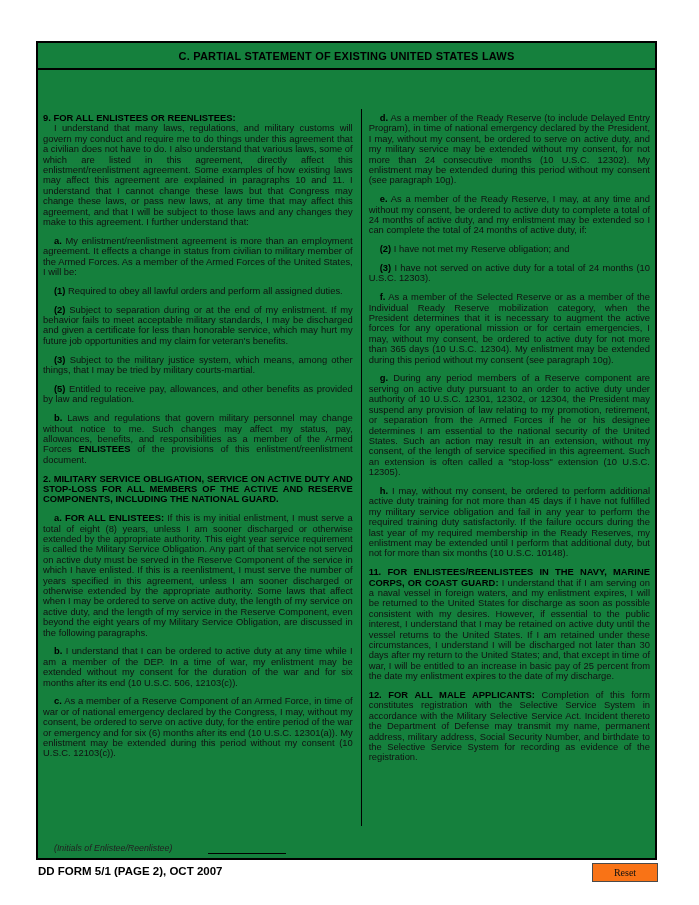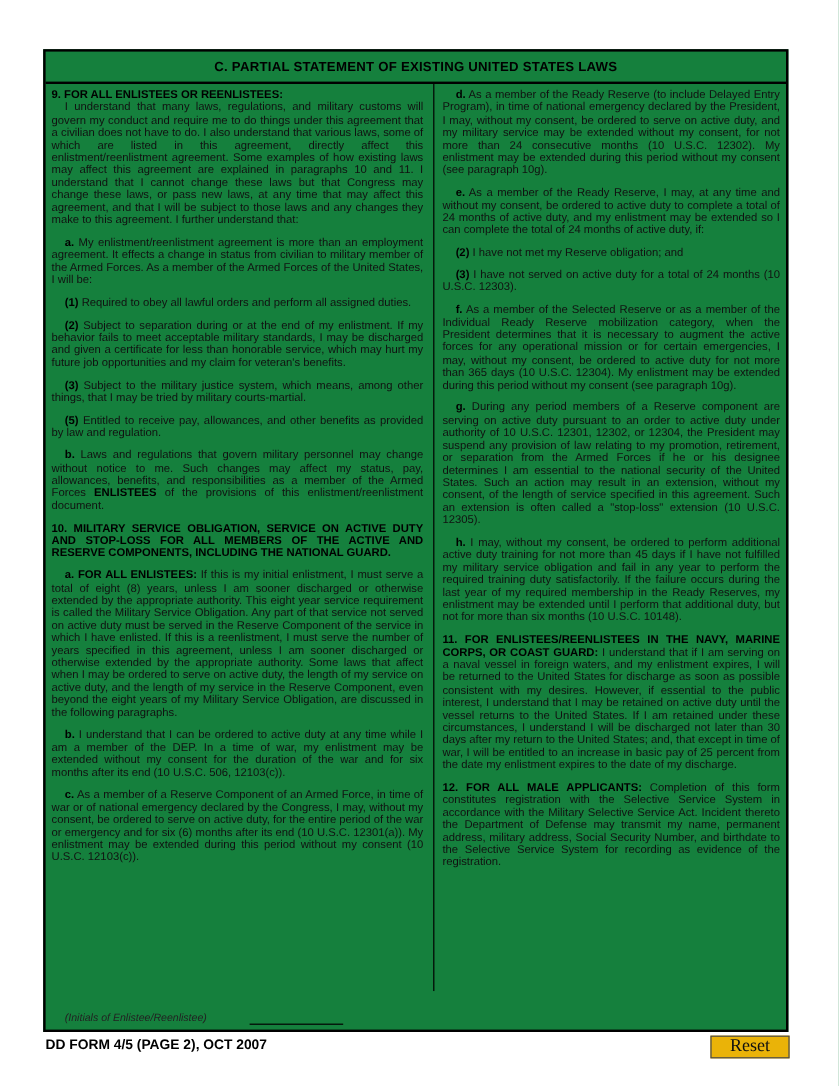--- a/index.html
+++ b/index.html
@@ -12,21 +12,21 @@
     border:2px solid #000; background:#15803d; box-sizing:border-box;
   }
   .form-header {
     height:25px; border-bottom:2px solid #000;
     display:flex; align-items:center; justify-content:center;
   }
   .form-title {
     font-weight:bold; font-size:11px; letter-spacing:0.2px; color:#000;
   }
   .columns { display:flex; height:756px; overflow:hidden; }
-  .col { box-sizing:border-box; overflow:hidden; }
+  .col { box-sizing:border-box; overflow:hidden;margin-top:39px; }
   .col-left  { width:52.3%; padding:4px 8px 0 5px; }
   .col-right { width:47.7%; border-left:1.5px solid #000; padding:4px 5px 0 7px; }
   .para {
     margin:8.4px 0 0 0; font-size:9.4px; line-height:10.4px;
     text-align:justify; color:#111;
   }
   .para b { color:#000; }
   .para.first, .para.tight { margin-top:0; }
   .para.ind { text-indent:11px; }
   .initials-row {
@@ -37,22 +37,22 @@
   }
   .initials-line {
     display:inline-block; width:78px; border-bottom:1.3px solid #000;
     height:10px; margin-left:36px;
   }
   .form-id {
     position:absolute; left:38px; top:865px; font-weight:bold; font-size:11.5px; color:#000;
   }
   .reset-button {
     position:absolute; left:592px; top:863px; width:66px; height:19px;
-    background:#eab308; border:1.5px solid #4a4a4a;
-    font-family:"Liberation Serif", serif; font-size:15px; color:#111;
+    background:#f97316; border:1.5px solid #4a4a4a;
+    font-family:"Liberation Serif", serif; font-size:10px; color:#111;
     display:flex; align-items:center; justify-content:center; box-sizing:border-box;
     cursor:pointer;
   }
 </style>
 </head>
 <body>
 
 <div class="form-box">
   <div class="form-header">
     <span class="form-title">C.  PARTIAL STATEMENT OF EXISTING UNITED STATES LAWS</span>
@@ -60,21 +60,21 @@
   <div class="columns">
     <div class="col col-left">
         <p class="para first"><b>9.   FOR ALL ENLISTEES OR REENLISTEES:</b></p>
         <p class="para ind tight">I understand that many laws, regulations, and military customs will govern my conduct and require me to do things under this agreement that a civilian does not have to do.  I also understand that various laws, some of which are listed in this agreement, directly affect this enlistment/reenlistment agreement.  Some examples of how existing laws may affect this agreement are explained in paragraphs 10 and 11.  I understand that I cannot change these laws but that Congress may change these laws, or pass new laws, at any time that may affect this agreement, and that I will be subject to those laws and any changes they make to this agreement.  I further understand that:</p>
         <p class="para ind"><b>a.</b> My enlistment/reenlistment agreement is more than an employment agreement.  It effects a change in status from civilian to military member of the Armed Forces.  As a member of the Armed Forces of the United States, I will be:</p>
         <p class="para ind"><b>(1)</b>  Required to obey all lawful orders and perform all assigned duties.</p>
         <p class="para ind"><b>(2)</b>  Subject to separation during or at the end of my enlistment. If my behavior fails to meet acceptable military standards, I may be discharged and given a certificate for less than honorable service, which may hurt my future job opportunities and my claim for veteran's benefits.</p>
         <p class="para ind"><b>(3)</b> Subject to the military justice system, which means, among other things, that I may be tried by military courts-martial.</p>
         <p class="para ind"><b>(5)</b> Entitled to receive pay, allowances, and other benefits as provided by law and regulation.</p>
         <p class="para ind"><b>b.</b> Laws and regulations that govern military personnel may change without notice to me.  Such changes may affect my status, pay, allowances, benefits, and responsibilities as a member of the Armed Forces <b>ENLISTEES</b> of the provisions of this enlistment/reenlistment document.</p>
-        <p class="para "><b>10. MILITARY SERVICE OBLIGATION, SERVICE ON ACTIVE DUTY AND STOP-LOSS FOR ALL MEMBERS OF THE ACTIVE AND RESERVE COMPONENTS, INCLUDING THE NATIONAL GUARD.</b></p>
+        <p class="para "><b>2. MILITARY SERVICE OBLIGATION, SERVICE ON ACTIVE DUTY AND STOP-LOSS FOR ALL MEMBERS OF THE ACTIVE AND RESERVE COMPONENTS, INCLUDING THE NATIONAL GUARD.</b></p>
         <p class="para ind"><b>a.  FOR ALL ENLISTEES:</b> If this is my initial enlistment, I must serve a total of eight (8) years, unless I am sooner discharged or otherwise extended by the appropriate authority.  This eight year service requirement is called the Military Service Obligation.  Any part of that service not served on active duty must be served in the Reserve Component of the service in which I have enlisted.  If this is a reenlistment, I must serve the number of years specified in this agreement, unless I am sooner discharged or otherwise extended by the appropriate authority.  Some laws that affect when I may be ordered to serve on active duty, the length of my service on active duty, and the length of my service in the Reserve Component, even beyond the eight years of my Military Service Obligation, are discussed in the following paragraphs.</p>
         <p class="para ind"><b>b.</b> I understand that I can be ordered to active duty at any time while I am a member of the DEP.  In a time of war, my enlistment may be extended without my consent for the duration of the war and for six months after its end (10 U.S.C. 506, 12103(c)).</p>
         <p class="para ind"><b>c.</b> As a member of a Reserve Component of an Armed Force, in time of war or of national emergency declared by the Congress, I may, without my consent, be ordered to serve on active duty, for the entire period of the war or emergency and for six (6) months after its end (10 U.S.C. 12301(a)).  My enlistment may be extended during this period without my consent (10 U.S.C. 12103(c)).</p>
       </div>
     <div class="col col-right">
         <p class="para ind first"><b>d.</b> As a member of the Ready Reserve (to include Delayed Entry Program), in time of national emergency declared by the President, I may, without my consent, be ordered to serve on active duty, and my military service may be extended without my consent, for not more than 24 consecutive months (10 U.S.C. 12302).  My enlistment may be extended during this period without my consent (see paragraph 10g).</p>
         <p class="para ind"><b>e.</b> As a member of the Ready Reserve, I may, at any time and without my consent, be ordered to active duty to complete a total of 24 months of active duty, and my enlistment may be extended so I can complete the total of 24 months of active duty, if:</p>
         <p class="para ind"><b>(2)</b> I have not met my Reserve obligation; and</p>
         <p class="para ind"><b>(3)</b>  I have not served on active duty for a total of 24 months (10 U.S.C. 12303).</p>
         <p class="para ind"><b>f.</b>  As a member of the Selected Reserve or as a member of the Individual Ready Reserve mobilization category, when the President determines that it is necessary to augment the active forces for any operational mission or for certain emergencies, I may, without my consent, be ordered to active duty for not more than 365 days (10 U.S.C. 12304).  My enlistment may be extended during this period without my consent (see paragraph 10g).</p>
@@ -83,14 +83,14 @@
         <p class="para "><b>11. FOR ENLISTEES/REENLISTEES IN THE NAVY, MARINE CORPS, OR COAST GUARD:</b> I understand that if I am serving on a naval vessel in foreign waters, and my enlistment expires, I will be returned to the United States for discharge as soon as possible consistent with my desires.  However, if essential to the public interest, I understand that I may be retained on active duty until the vessel returns to the United States.  If I am retained under these circumstances, I understand I will be discharged not later than 30 days after my return to the United States; and, that except in time of war, I will be entitled to an increase in basic pay of 25 percent from the date my enlistment expires to the date of my discharge.</p>
         <p class="para "><b>12.  FOR ALL MALE APPLICANTS:</b> Completion of this form constitutes registration with the Selective Service System in accordance with the Military Selective Service Act.  Incident thereto the Department of Defense may transmit my name, permanent address, military address, Social Security Number, and birthdate to the Selective Service System for recording as evidence of the registration.</p>
       </div>
   </div>
   <div class="initials-row">
     <span class="initials-label">(Initials of Enlistee/Reenlistee)</span>
     <span class="initials-line"></span>
   </div>
 </div>
 
-<div class="form-id">DD FORM 4/5 (PAGE 2), OCT 2007</div>
+<div class="form-id">DD FORM 5/1 (PAGE 2), OCT 2007</div>
 <button class="reset-button">Reset</button>
 
 </body></html>

